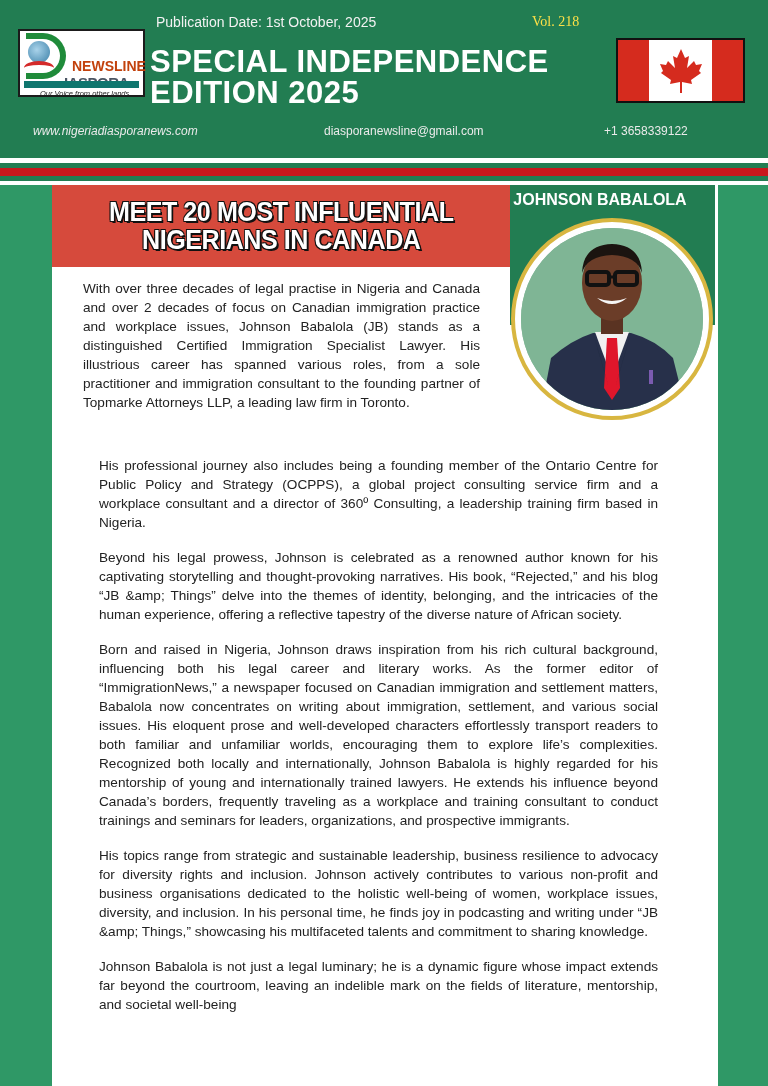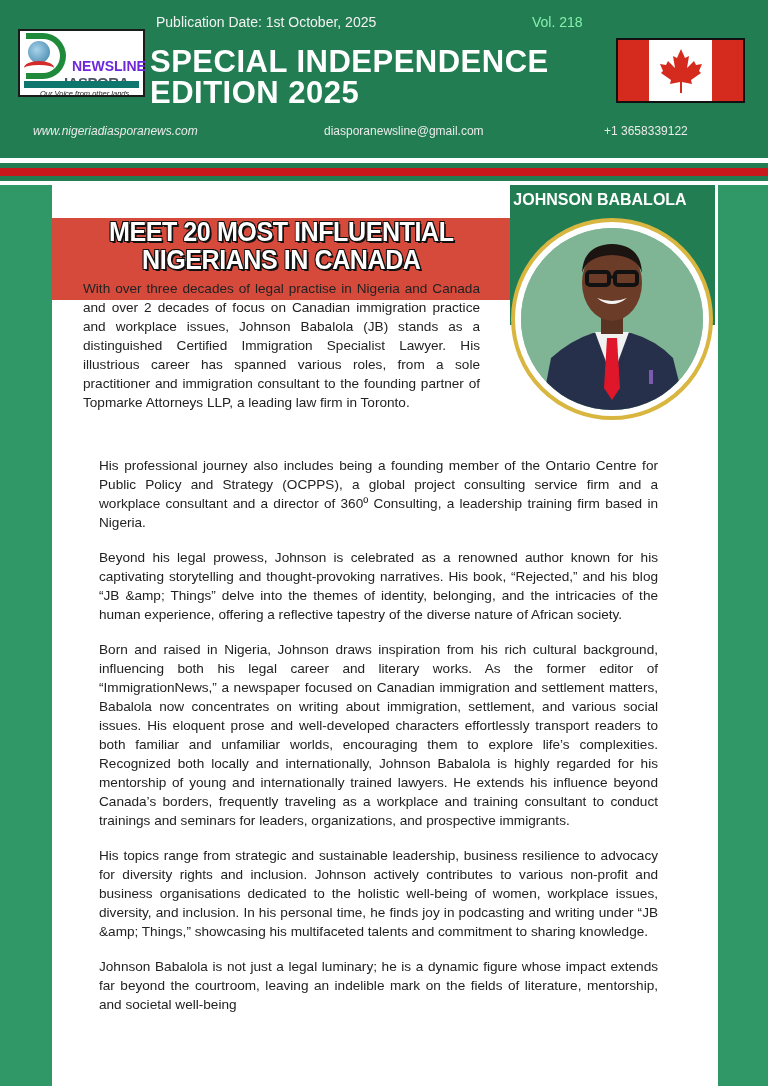--- a/index.html
+++ b/index.html
@@ -6,21 +6,21 @@
   body {
     width:768px; height:1086px; position:relative; overflow:hidden;
     background:#2f9866;
     font-family:"Liberation Sans", sans-serif;
   }
   .masthead {
     position:absolute; left:0; top:0; width:768px; height:158px;
     background:#227d52; color:#fff;
   }
   .pubdate { position:absolute; left:156px; top:14px; font-size:14px; color:#f2f2f2; }
-  .volume { position:absolute; left:532px; top:14px; font-size:14px; color:#86efac; }
+  .volume { position:absolute; left:532px; top:14px; font-size:14px; color:#fde047;font-family:Liberation Serif, serif; }
   .logo {
     position:absolute; left:18px; top:29px; width:127px; height:68px;
     background:#fff; border:2px solid #1b1b1b; box-sizing:border-box;
   }
   .logo .d {
     position:absolute; left:6px; top:2px; width:40px; height:46px;
     border:6px solid #1f8b3a; border-left:none; border-radius:0 26px 26px 0; box-sizing:border-box;
   }
   .logo .globe {
     position:absolute; left:8px; top:10px; width:22px; height:22px; border-radius:50%;
@@ -29,21 +29,21 @@
   .logo .swoosh {
     position:absolute; left:4px; top:30px; width:30px; height:10px;
     border-top:4px solid #d42a2a; border-radius:50% 50% 0 0;
   }
   .logo .diaspora {
     position:absolute; left:44px; top:7px; font-size:15px; font-weight:bold; color:#4b5563;
     letter-spacing:-0.5px;
     margin-top:36px;
   }
   .logo .newsline {
-    position:absolute; left:52px; top:27px; font-size:14px; font-weight:bold; color:#6d28d9;
+    position:absolute; left:52px; top:27px; font-size:14px; font-weight:bold; color:#c2410c;
   }
   .logo .tagline {
     position:absolute; left:4px; top:50px; width:115px; font-size:7.5px; font-style:italic; color:#222;
     border-top:7px solid #0f766e; padding-top:1px; text-align:center;
   }
   .title {
     position:absolute; left:150px; top:46px; width:460px; text-align:left;
     font-size:31px; font-weight:bold; line-height:31px; color:#fff; letter-spacing:0.5px;
   }
   .flag {
@@ -65,21 +65,21 @@
   .s4 { top:176px; height:5px; background:#227d52; }
   .s5 { top:181px; height:4px; background:#fff; }
 
   .card {
     position:absolute; left:52px; top:185px; width:663px; height:901px; background:#fff;
   }
   .divider { position:absolute; left:715px; top:185px; width:3px; height:901px; background:#fff; }
 
   .headline-box {
     position:absolute; left:0; top:0; width:458px; height:82px; background:#d64a3c;
-    display:flex; align-items:flex-start; justify-content:center; text-align:center;margin-top:33px;
+    display:flex; align-items:center; justify-content:center; text-align:center;
   }
   .headline {
     font-size:27px; font-weight:bold; line-height:28px; color:#fff;
     letter-spacing:-0.5px; transform:scaleX(0.93);
     text-shadow:2px 2px 0 #111, -1px -1px 0 #111, 1px -1px 0 #111, -1px 1px 0 #111;
   }
   .side-panel {
     position:absolute; left:458px; top:0; width:205px; height:140px; background:#227d52;
   }
   .side-name {

